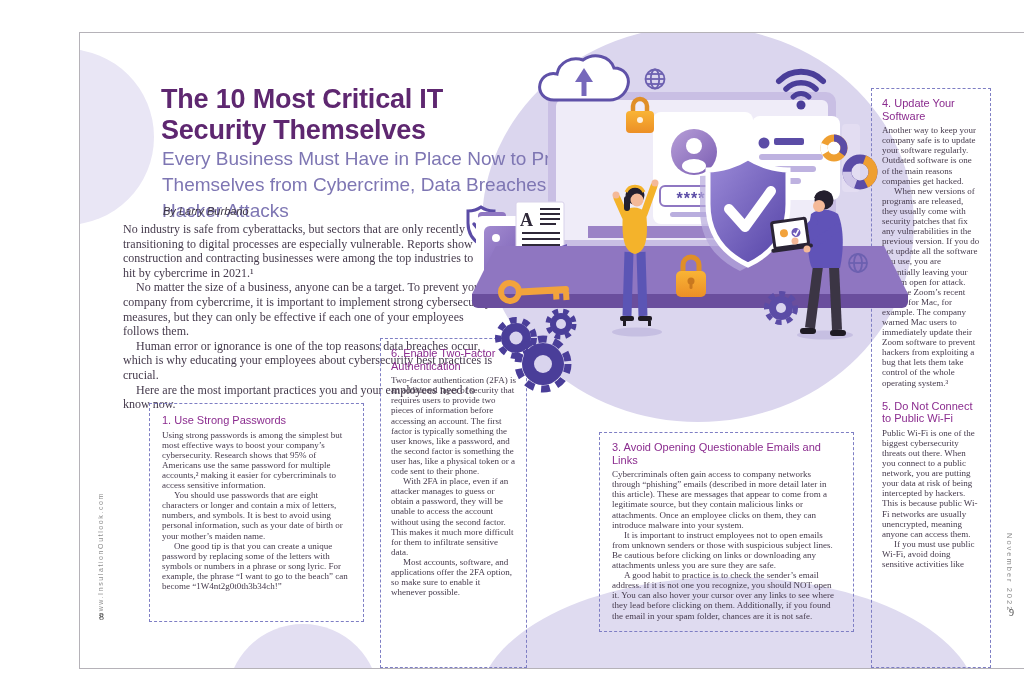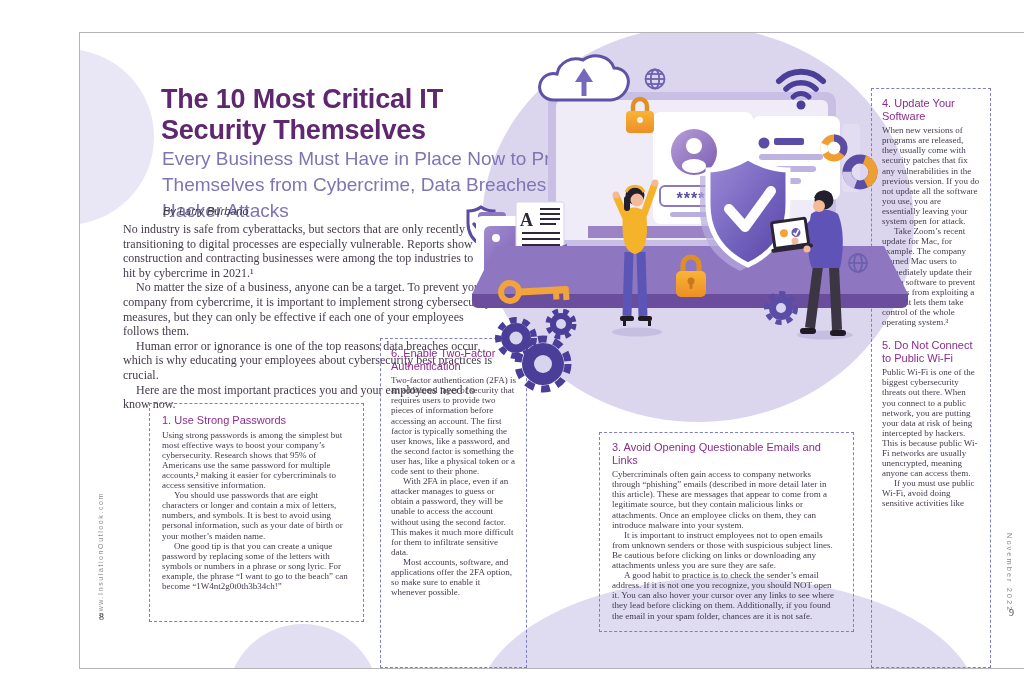--- a/index.html
+++ b/index.html
@@ -90,20 +90,21 @@
   <section class="box box3">
     <h3>3. Avoid Opening Questionable Emails and Links</h3>
     <p>Cybercriminals often gain access to company networks through “phishing” emails (described in more detail later in this article). These are messages that appear to come from a legitimate source, but they contain malicious links or attachments. Once an employee clicks on them, they can introduce malware into your system.</p>
     <p>It is important to instruct employees not to open emails from unknown senders or those with suspicious subject lines. Be cautious before clicking on links or downloading any attachments unless you are sure they are safe.</p>
     <p>A good habit to practice is to check the sender’s email address. If it is not one you recognize, you should NOT open it. You can also hover your cursor over any links to see where they lead before clicking on them. Additionally, if you found the email in your spam folder, chances are it is not safe.</p>
   </section>
 
   <section class="box box4">
     <div class="subsec">
       <h3>4. Update Your Software</h3>
+      <p>Another way to keep your company safe is to update your software regularly. Outdated software is one of the main reasons companies get hacked.</p>
       <p>When new versions of programs are released, they usually come with security patches that fix any vulnerabilities in the previous version. If you do not update all the software you use, you are essentially leaving your system open for attack.</p>
       <p>Take Zoom’s recent update for Mac, for example. The company warned Mac users to immediately update their Zoom software to prevent hackers from exploiting a bug that lets them take control of the whole operating system.³</p>
     </div>
     <div class="subsec">
       <h3>5. Do Not Connect to Public Wi-Fi</h3>
       <p>Public Wi-Fi is one of the biggest cybersecurity threats out there. When you connect to a public network, you are putting your data at risk of being intercepted by hackers. This is because public Wi-Fi networks are usually unencrypted, meaning anyone can access them.</p>
       <p>If you must use public Wi-Fi, avoid doing sensitive activities like</p>
     </div>
   </section>
 

